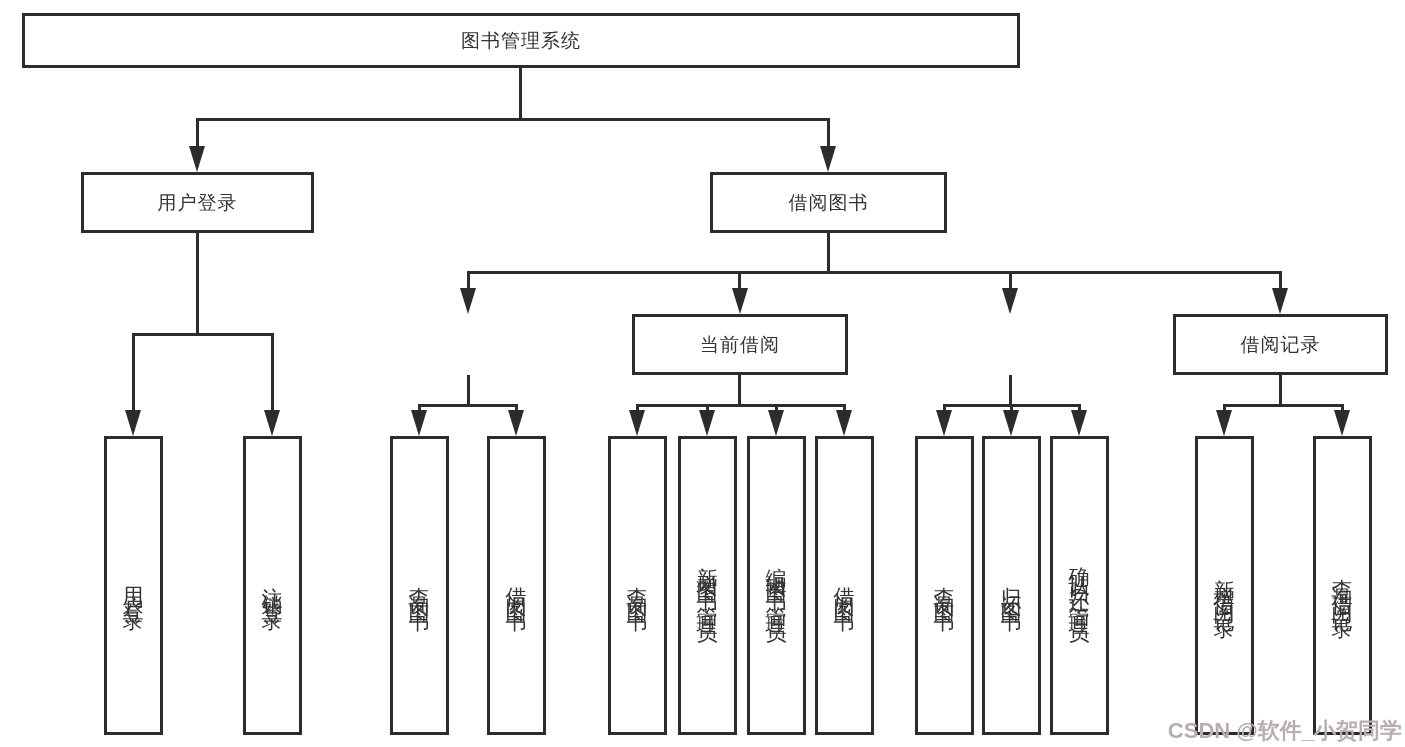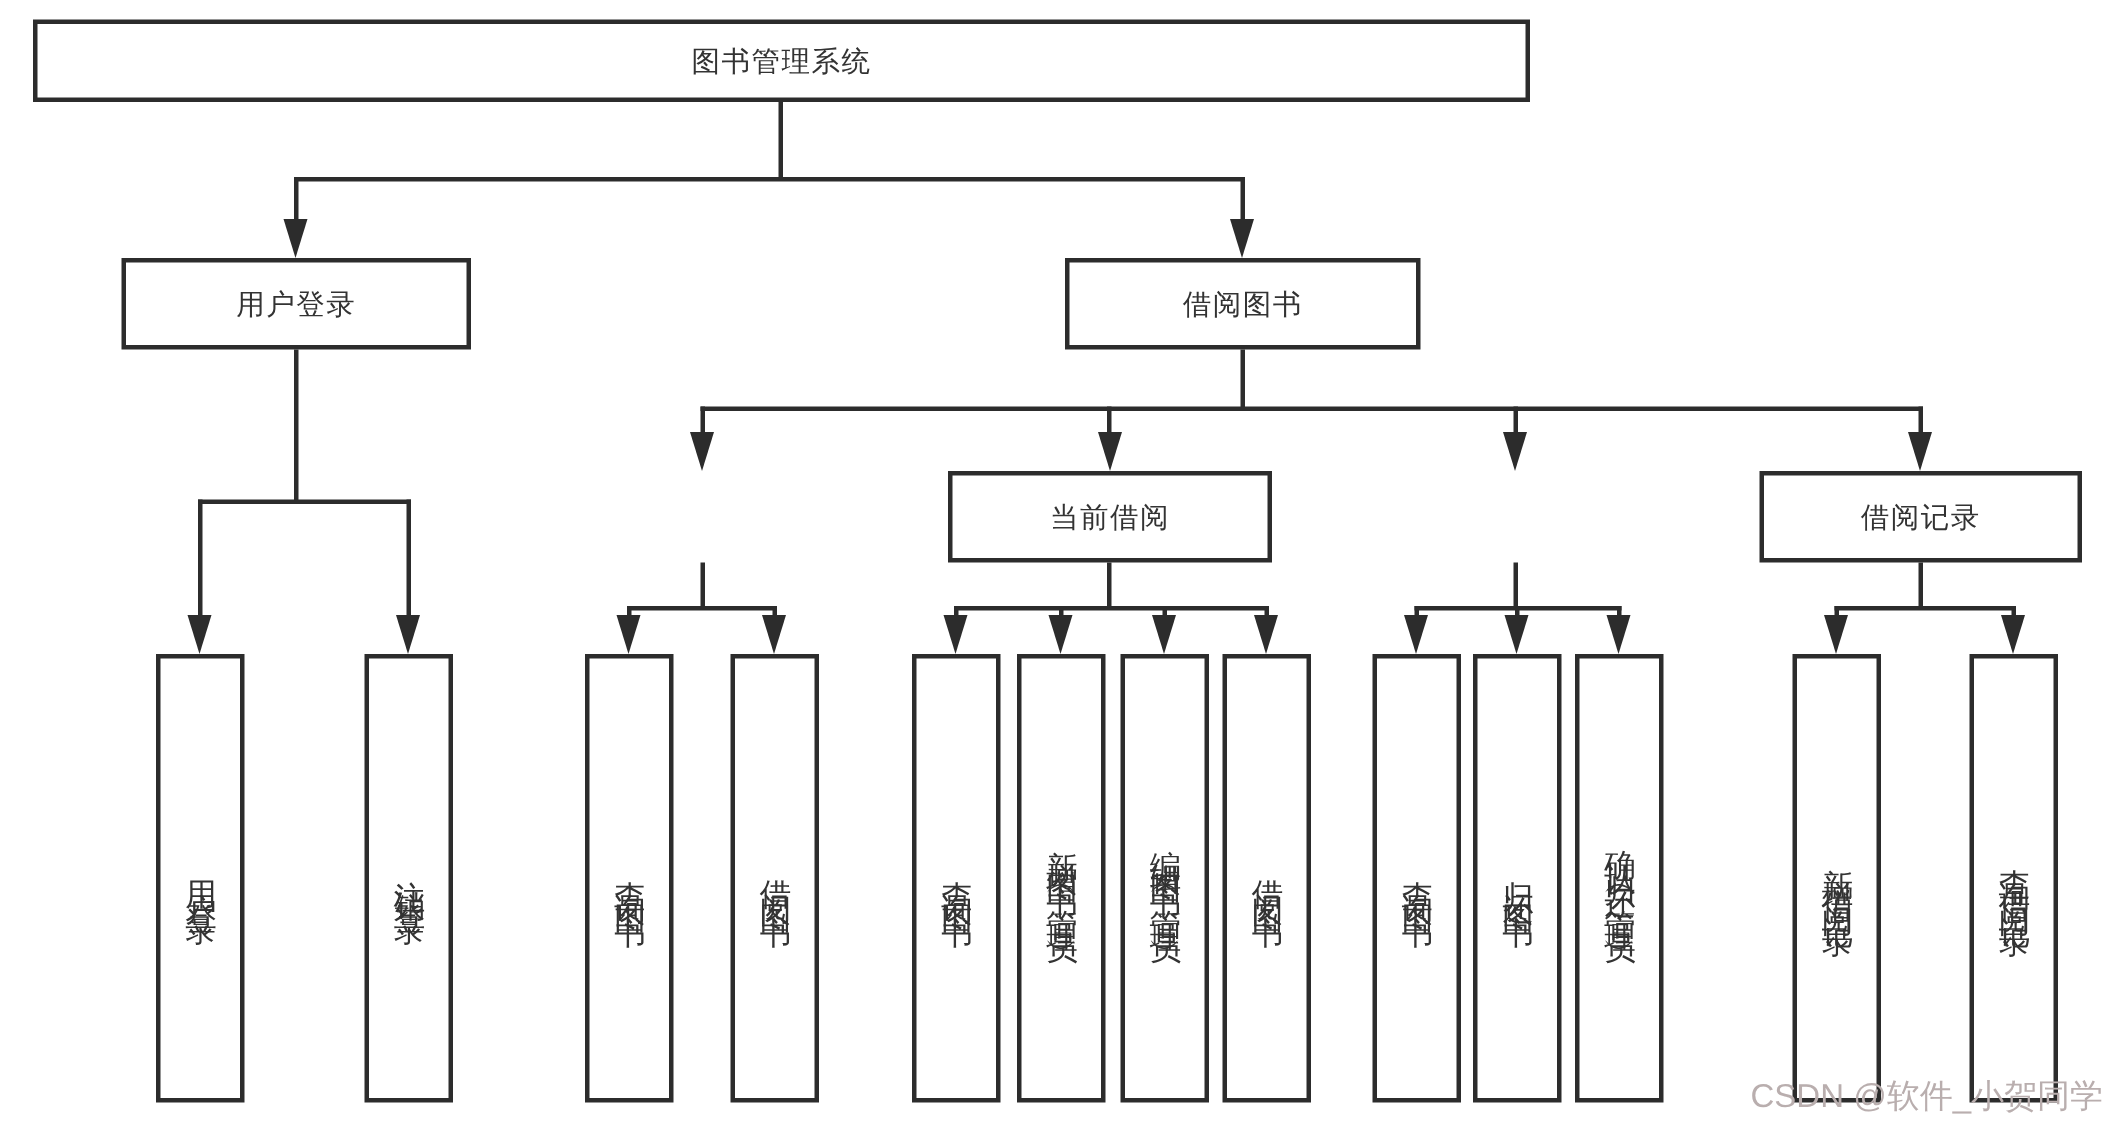--- a/index.html
+++ b/index.html
@@ -21,21 +21,21 @@
   }
   .hl { position:absolute; height:3px; background:#2c2c2c; }
   .vl { position:absolute; width:3px; background:#2c2c2c; }
   .arrow-down {
     position:absolute; width:0; height:0;
     border-left:8px solid transparent; border-right:8px solid transparent;
     border-top:26px solid #2c2c2c;
   }
   .watermark {
     position:absolute; right:3px; bottom:1px;
-    font-size:22px; color:#b9aeae; z-index:10; white-space:nowrap;
+    font-size:22px; color:#b9aeae; z-index:10; white-space:nowrap;font-weight:bold;
   }
 </style>
 </head>
 <body>
 
 <div class="canvas">
 
   <div class="box h-box" style="left:22px; top:13px; width:998px; height:55px;">
     <span>图书管理系统</span>
   </div>

